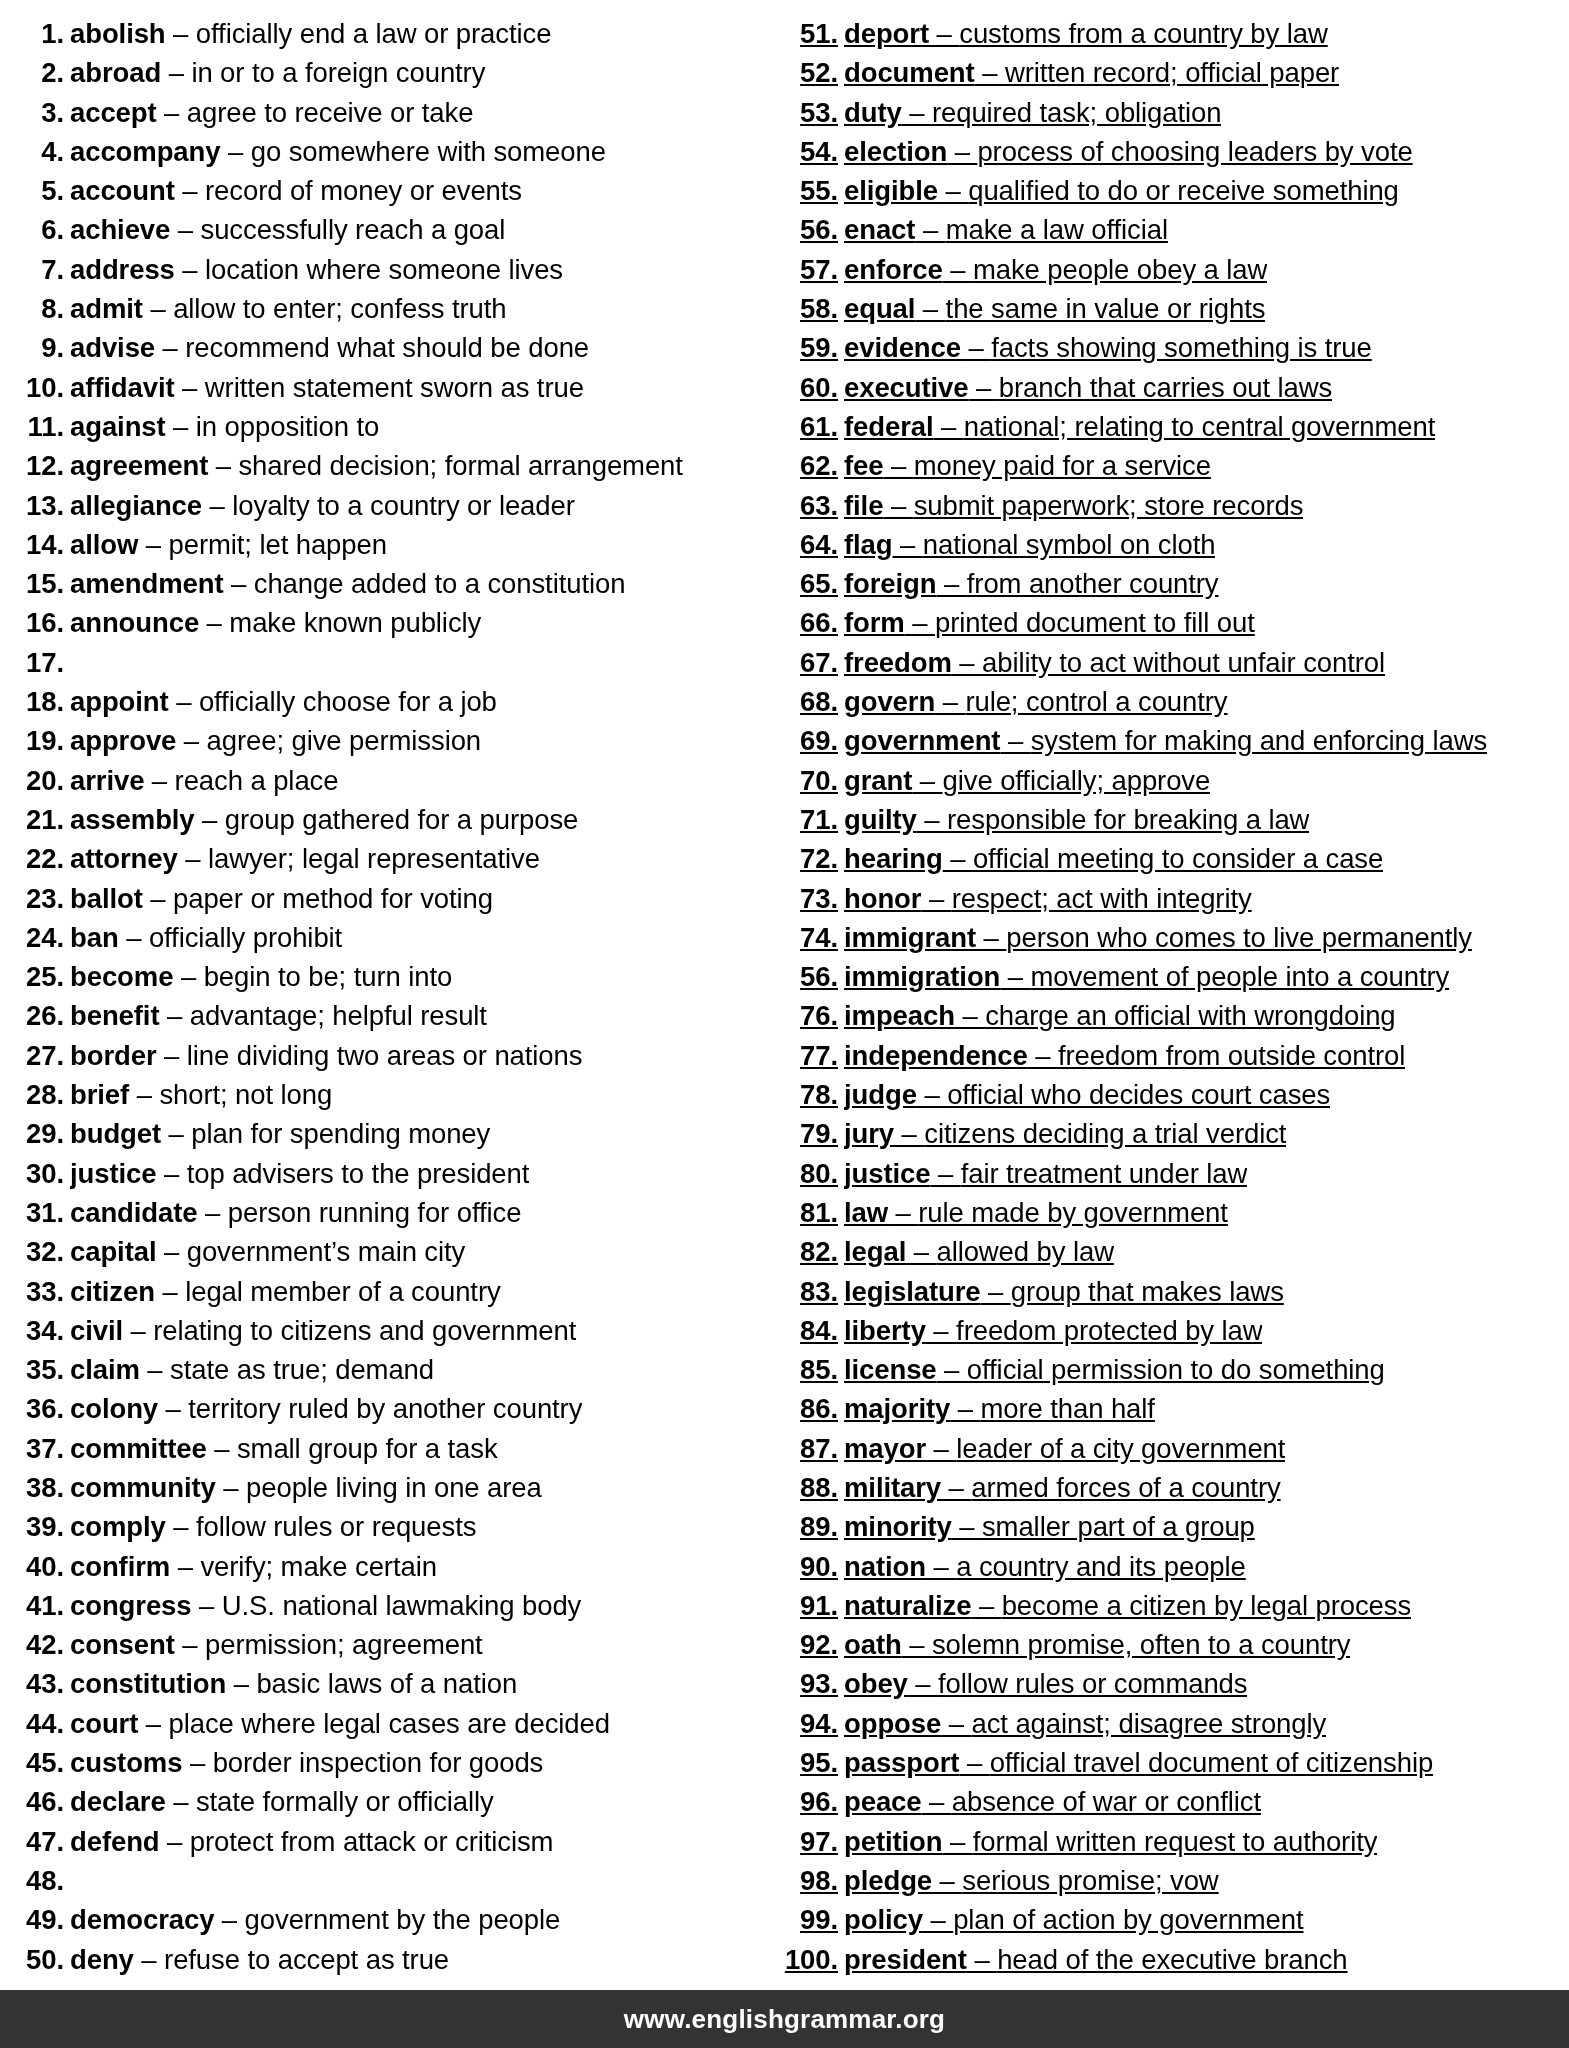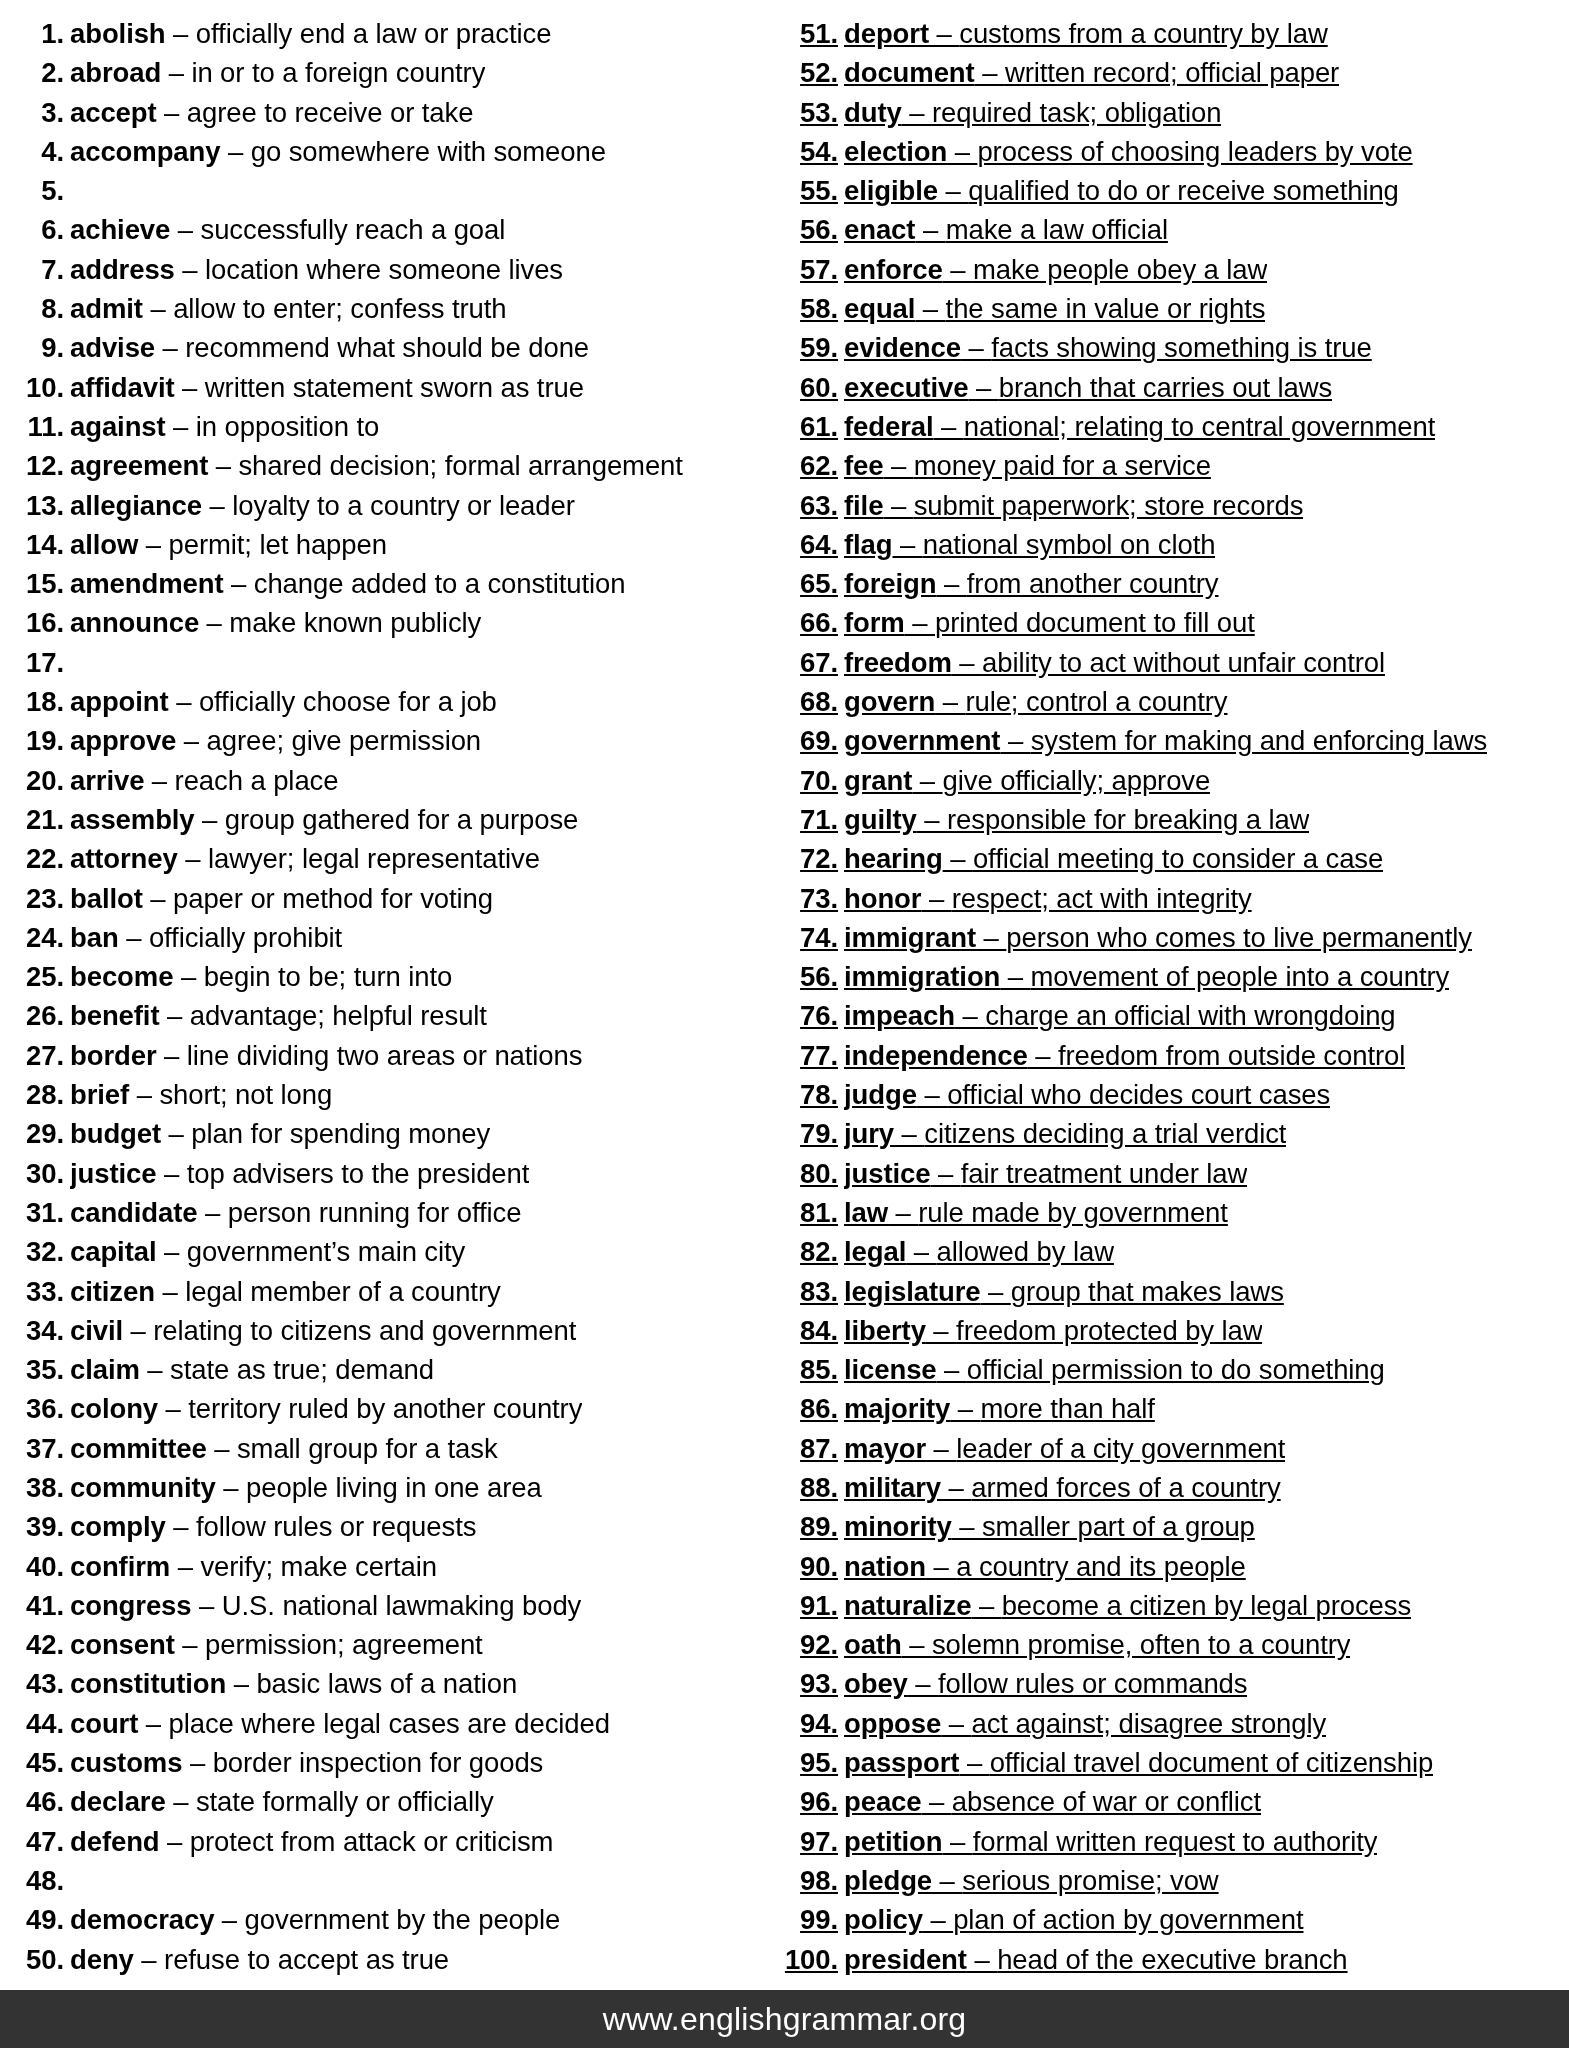--- a/index.html
+++ b/index.html
@@ -81,22 +81,22 @@
     flex: 0 0 auto;
     height: 58px;
     background: #333333;
     color: #ffffff;
     display: flex;
     align-items: center;
     justify-content: center;
   }
 
   .footer-text {
-    font-size: 32px;
-    font-weight: normal;
+    font-size: 26px;
+    font-weight: bold;
     letter-spacing: 0.2px;
     text-align: right;
   }
 </style>
 </head>
 <body>
 
 <div class="page">
 
   <div class="columns">
@@ -112,20 +112,21 @@
         <div class="entry">
           <span class="entry-number">3.</span>
           <span class="entry-body"><span class="entry-word">accept</span><span class="entry-dash"> – </span><span class="entry-definition">agree to receive or take</span></span>
         </div>
         <div class="entry">
           <span class="entry-number">4.</span>
           <span class="entry-body"><span class="entry-word">accompany</span><span class="entry-dash"> – </span><span class="entry-definition">go somewhere with someone</span></span>
         </div>
         <div class="entry">
           <span class="entry-number">5.</span>
+          <span class="entry-body"><span class="entry-word">account</span><span class="entry-dash"> – </span><span class="entry-definition">record of money or events</span></span>
         </div>
         <div class="entry">
           <span class="entry-number">6.</span>
           <span class="entry-body"><span class="entry-word">achieve</span><span class="entry-dash"> – </span><span class="entry-definition">successfully reach a goal</span></span>
         </div>
         <div class="entry">
           <span class="entry-number">7.</span>
           <span class="entry-body"><span class="entry-word">address</span><span class="entry-dash"> – </span><span class="entry-definition">location where someone lives</span></span>
         </div>
         <div class="entry">

